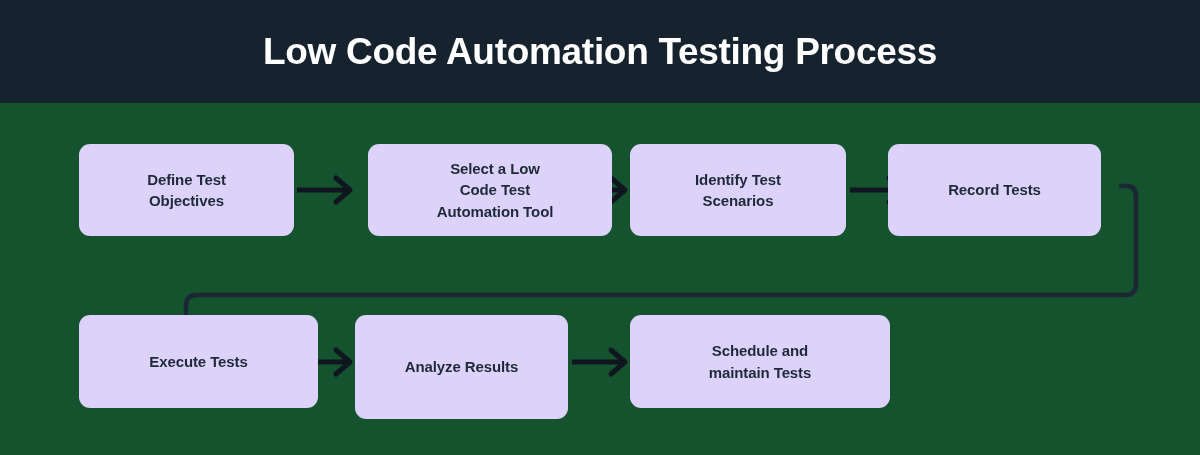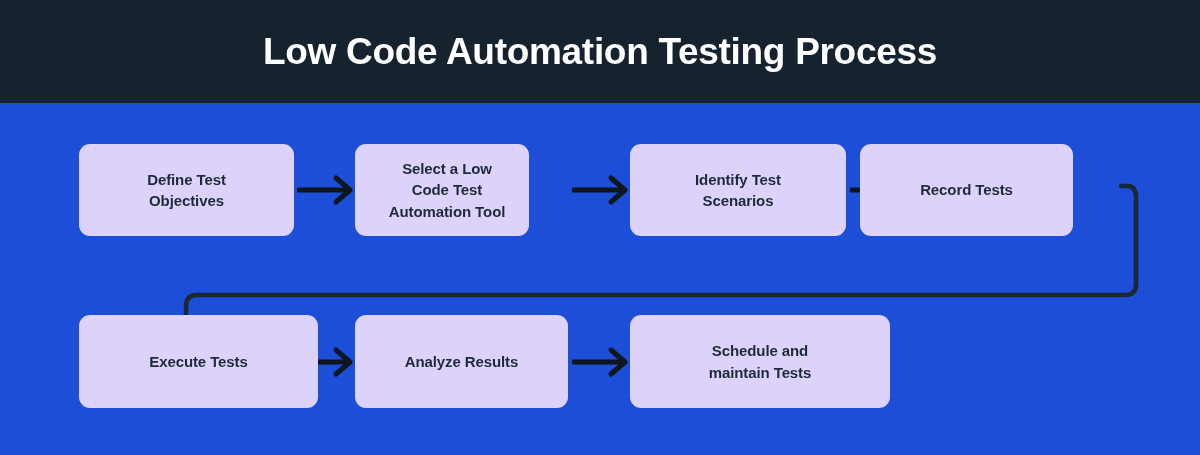--- a/index.html
+++ b/index.html
@@ -10,21 +10,21 @@
     width: 1200px;
     height: 455px;
     background: #f2effc;
     font-family: "Liberation Sans", sans-serif;
     overflow: hidden;
   }
   #page {
     position: relative;
     width: 1200px;
     height: 455px;
-    background: #1d4ed8;
+    background: #14532d;
   }
   
   .header-bar {
     position: absolute;
     left: 0;
     top: 0;
     width: 1200px;
     height: 103px;
     background: #16232f;
     display: flex;
@@ -72,26 +72,26 @@
     font-size: 15px;
     font-weight: bold;
     line-height: 1.42;
     text-align: center;
     letter-spacing: -0.1px;
     white-space: pre-line;
     font-family: "Liberation Sans", sans-serif;
   }
   
   .n1 { left: 79px;  top: 41px;  width: 215px; height: 92px; }
-  .n2 { left: 355px; top: 41px;  width: 174px; height: 92px; padding-left: 20px; }
+  .n2 { left: 368px; top: 41px;  width: 244px; height: 92px; padding-left: 20px; }
   .n3 { left: 630px; top: 41px;  width: 216px; height: 92px; }
-  .n4 { left: 860px; top: 41px;  width: 213px; height: 92px; }
+  .n4 { left: 888px; top: 41px;  width: 213px; height: 92px; }
   
   .n5 { left: 79px;  top: 212px; width: 239px; height: 93px; }
-  .n6 { left: 355px; top: 212px; width: 213px; height: 93px; }
+  .n6 { left: 355px; top: 212px; width: 213px; height: 104px; }
   .n7 { left: 630px; top: 212px; width: 260px; height: 93px; }
 </style>
 </head>
 <body>
 
 <div id="page">
 
   <div class="header-bar">
     <div class="header-title">Low Code Automation Testing Process</div>
   </div>

